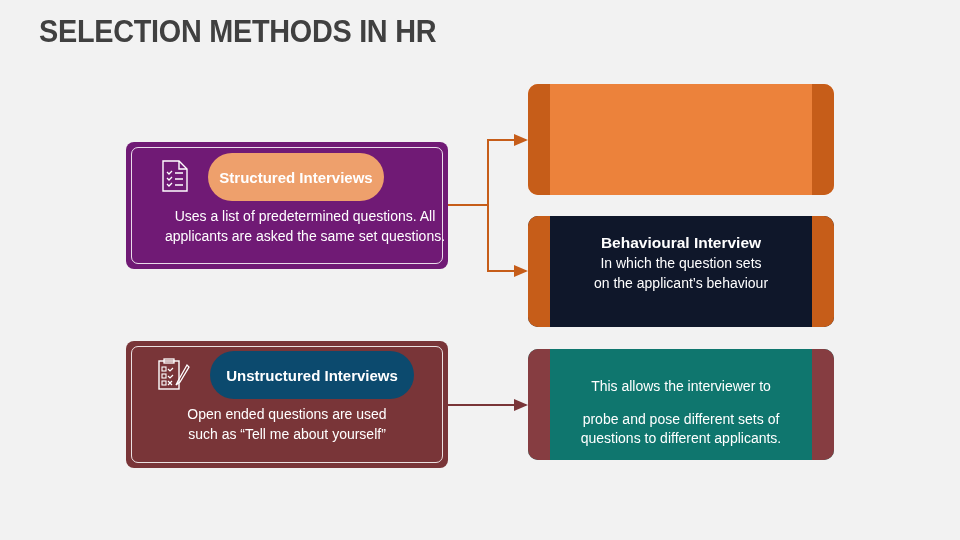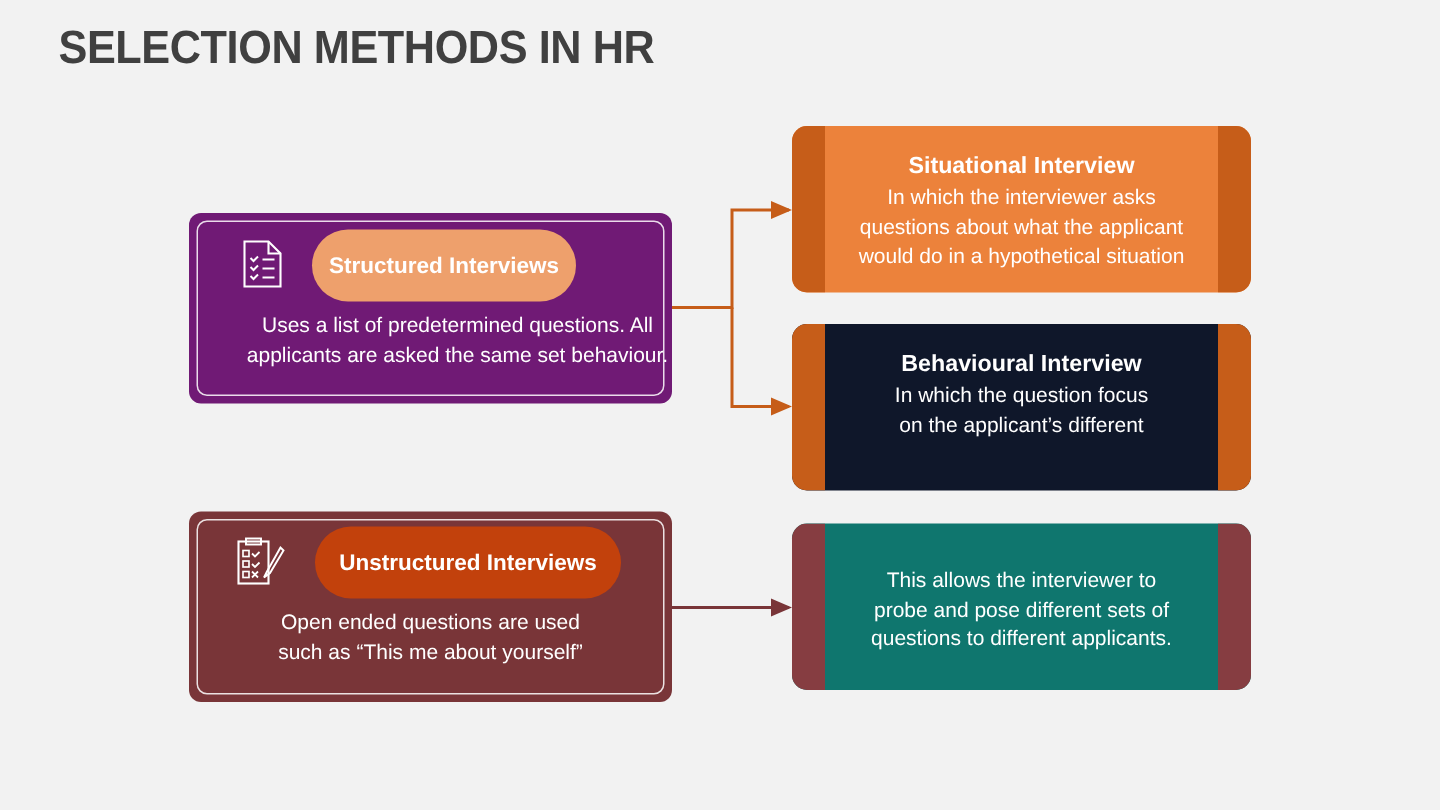--- a/index.html
+++ b/index.html
@@ -12,21 +12,21 @@
   .pill { position: absolute; height: 48px; border-radius: 24px; display: flex; align-items: center; justify-content: center; color: #fff; font-weight: 700; font-size: 15px; }
   .desc { position: absolute; left: 0; right: 0; text-align: center; color: #fff; font-size: 14px; line-height: 20px; }
   .icon { position: absolute; width: 34px; height: 34px; }
 
   .box1 { top: 142px; height: 127px; background: #701a75; }
   .box1 .pill { left: 82px; top: 11px; width: 176px; background: #eea06c; }
   .box1 .icon { left: 32px; top: 17px; }
   .box1 .desc { top: 64px; padding-left: 36px; }
 
   .box2 { top: 341px; height: 127px; background: #793538; }
-  .box2 .pill { left: 84px; top: 10px; width: 204px; background: #c2410c; }
+  .box2 .pill { left: 84px; top: 10px; width: 204px; background: #0c4a6e; }
   .box2 .icon { left: 30px; top: 16px; }
   .box2 .desc { top: 63px; }
 
   .right-box { position: absolute; left: 528px; width: 306px; border-radius: 10px; overflow: hidden; }
   .right-box .band { position: absolute; top: 0; bottom: 0; width: 22px; }
   .right-box .band.l { left: 0; }
   .right-box .band.r { right: 0; }
   .right-box .content { position: absolute; left: 22px; right: 22px; top: 0; bottom: 0; text-align: center; color: #fff; }
   .rb-title { font-weight: 700; font-size: 15.5px; margin-top: 16px; line-height: 22px; }
   .rb-text { font-size: 14px; line-height: 19.5px; }
@@ -64,64 +64,58 @@
   <div class="inner"></div>
   <svg class="icon" viewBox="0 0 34 34">
     <path d="M5,2 L21,2 L29,10 L29,32 L5,32 Z" fill="none" stroke="#fff" stroke-width="1.4"></path>
     <path d="M21,2 L21,10 L29,10" fill="none" stroke="#fff" stroke-width="1.4"></path>
     <path d="M9,13 l2,2 l3,-3 M9,19 l2,2 l3,-3 M9,25 l2,2 l3,-3" fill="none" stroke="#fff" stroke-width="1.3"></path>
     <path d="M17,14 h8 M17,20 h8 M17,26 h8" stroke="#fff" stroke-width="1.4"></path>
   </svg>
   <div class="pill">Structured Interviews</div>
   <div class="desc">
     <div>Uses a list of predetermined questions. All</div>
-    <div>applicants are asked the same set behaviour.</div>
+    <div>applicants are asked the same set questions.</div>
   </div>
 </div>
 
 <div class="left-box box2">
   <div class="inner"></div>
   <svg class="icon" viewBox="0 0 34 34">
     <rect x="3" y="4" width="20" height="28" fill="none" stroke="#fff" stroke-width="1.4"></rect>
     <rect x="8" y="2" width="10" height="4" fill="none" stroke="#fff" stroke-width="1.3"></rect>
     <rect x="6" y="10" width="4" height="4" fill="none" stroke="#fff" stroke-width="1.1"></rect>
     <rect x="6" y="17" width="4" height="4" fill="none" stroke="#fff" stroke-width="1.1"></rect>
     <rect x="6" y="24" width="4" height="4" fill="none" stroke="#fff" stroke-width="1.1"></rect>
     <path d="M12,12 l2,2 l3,-3 M12,19 l2,2 l3,-3 M12,24 l4,4 M16,24 l-4,4" fill="none" stroke="#fff" stroke-width="1.2"></path>
     <path d="M31,8 L22,24 L20,28 L24,25 L33,10 Z" fill="none" stroke="#fff" stroke-width="1.3"></path>
   </svg>
   <div class="pill">Unstructured Interviews</div>
   <div class="desc">
     <div>Open ended questions are used</div>
-    <div>such as “This me about yourself”</div>
+    <div>such as “Tell me about yourself”</div>
   </div>
 </div>
 
 <div class="right-box rbox1">
   <div class="band l"></div>
   <div class="band r"></div>
-  <div class="content">
-    <div class="rb-title">Situational Interview</div>
-    <div class="rb-text">In which the interviewer asks</div>
-    <div class="rb-text">questions about what the applicant</div>
-    <div class="rb-text">would do in a hypothetical situation</div>
-  </div>
 </div>
 
 <div class="right-box rbox2">
   <div class="band l"></div>
   <div class="band r"></div>
   <div class="content">
     <div class="rb-title">Behavioural Interview</div>
-    <div class="rb-text">In which the question focus</div>
-    <div class="rb-text">on the applicant’s different</div>
+    <div class="rb-text">In which the question sets</div>
+    <div class="rb-text">on the applicant’s behaviour</div>
   </div>
 </div>
 
 <div class="right-box rbox3">
   <div class="band l"></div>
   <div class="band r"></div>
   <div class="content">
     <div class="rb-text">This allows the interviewer to</div>
-    <div class="rb-text" style="margin-top:0">probe and pose different sets of</div>
+    <div class="rb-text" style="margin-top:13px">probe and pose different sets of</div>
     <div class="rb-text" style="margin-top:0">questions to different applicants.</div>
   </div>
 </div>
 
 </body></html>

